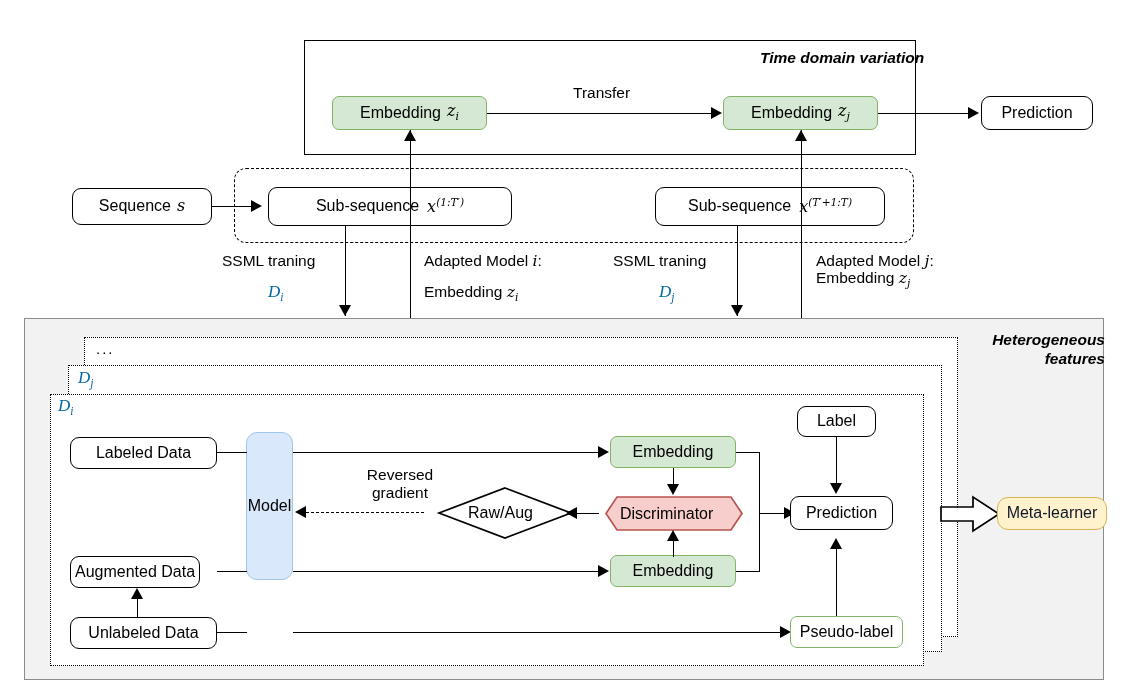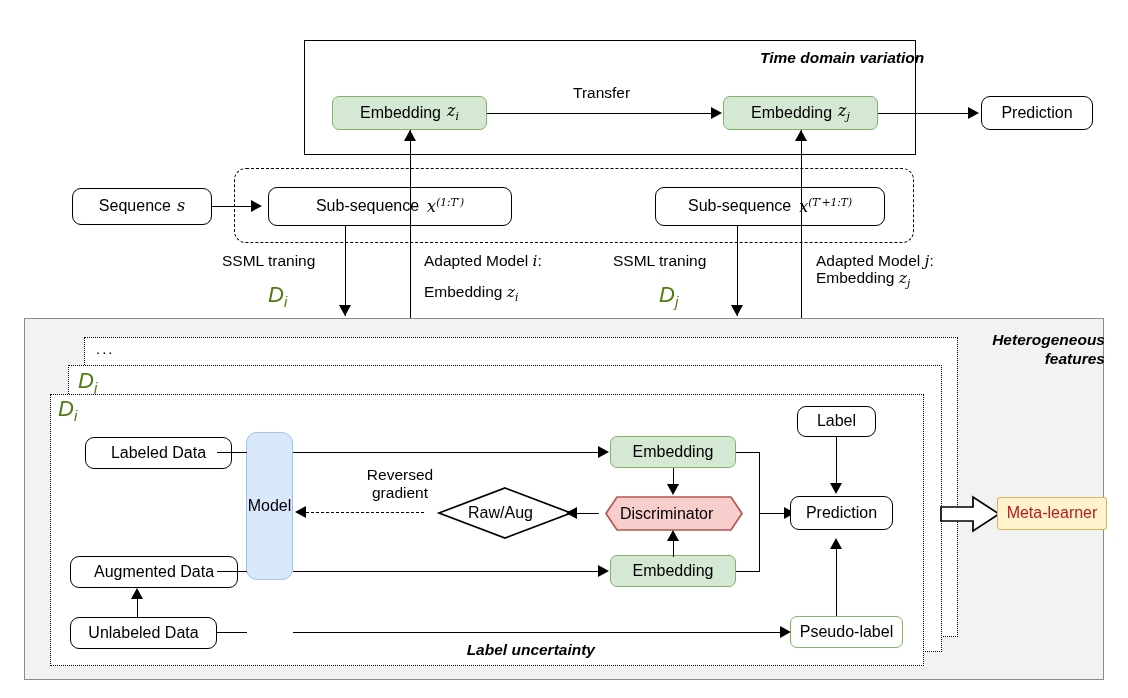--- a/index.html
+++ b/index.html
@@ -6,21 +6,21 @@
   body{font-family:"Liberation Sans",sans-serif;}
   #canvas{position:relative;width:1128px;height:698px;background:#ffffff;overflow:hidden;}
 
   
   .node{position:absolute;box-sizing:border-box;display:flex;align-items:center;
         justify-content:center;text-align:center;line-height:1.15;}
   .rr{border:1.6px solid #000;border-radius:9px;background:#fff;font-size:16px;color:#000;}
   .green{background:#d5e8d4;border:1.6px solid #82b366;border-radius:7px;font-size:16px;color:#000;}
   .greenoutline{background:#ffffff;border:1.6px solid #82b366;border-radius:7px;font-size:16px;color:#000;}
   .blue{background:#dae8fc;border:1.6px solid #9fc5e8;border-radius:11px;font-size:16px;color:#000;}
-  .yellow{background:#fff2cc;border:1.6px solid #d6b656;border-radius:3px;font-size:16px;color:#b91c1c;}
+  .yellow{background:#fff2cc;border:1.6px solid #d6b656;border-radius:11px;font-size:16px;color:#0f172a;}
 
   
   .solidbox{position:absolute;box-sizing:border-box;border:1.7px solid #000;background:transparent;}
   .dashbox{position:absolute;box-sizing:border-box;border:1.8px dashed #000;border-radius:12px;background:transparent;}
   .dotbox{position:absolute;box-sizing:border-box;border:1.7px dotted #000;background:#ffffff;}
   .graypanel{position:absolute;box-sizing:border-box;border:1.7px solid #8c8c8c;background:#f2f2f2;}
 
   
   .h{position:absolute;height:0;border-top:1.7px solid #000;}
   .v{position:absolute;width:0;border-left:1.7px solid #000;}
@@ -30,21 +30,21 @@
   .ar{position:absolute;width:0;height:0;}
   .ar-r{border-top:6px solid transparent;border-bottom:6px solid transparent;border-left:11px solid #000;}
   .ar-l{border-top:6px solid transparent;border-bottom:6px solid transparent;border-right:11px solid #000;}
   .ar-d{border-left:6px solid transparent;border-right:6px solid transparent;border-top:11px solid #000;}
   .ar-u{border-left:6px solid transparent;border-right:6px solid transparent;border-bottom:11px solid #000;}
 
   
   .lbl{position:absolute;font-size:15.5px;color:#000;white-space:nowrap;}
   .lbl-bi{position:absolute;font-size:15.5px;font-weight:bold;font-style:italic;color:#000;
           white-space:nowrap;text-align:right;line-height:1.25;}
-  .mathlbl{position:absolute;font-family:Liberation Sans, sans-serif;font-style:italic;font-size:22px;color:#4d7c0f;}
+  .mathlbl{position:absolute;font-family:Liberation Serif, serif;font-style:italic;font-size:17px;color:#0369a1;}
   .dots{position:absolute;font-size:15px;letter-spacing:2px;color:#000;}
 
   
   .mi{font-family:"DejaVu Serif",serif;font-style:italic;}
   .mi sub{font-style:italic;font-size:.68em;}
   .mi sup{font-style:italic;font-size:.66em;}
 
   svg{position:absolute;overflow:visible;}
 </style>
 </head>
@@ -154,26 +154,25 @@
   <div class="dotbox" style="left:68px;top:365px;width:874px;height:287px;"></div>
   <div class="mathlbl" style="left:78px;top:368px;">
     <span>D</span><sub style="font-size:.68em;">j</sub>
   </div>
 
   <div class="dotbox" style="left:50px;top:394px;width:874px;height:272px;"></div>
   <div class="mathlbl" style="left:58px;top:396px;">
     <span>D</span><sub style="font-size:.68em;">i</sub>
   </div>
 
-  <div class="lbl-bi" style="left:395px;top:640px;width:200px;">Label uncertainty</div>
-
-  <div class="node rr" style="left:70px;top:437px;width:147px;height:32px;margin-left:15px;">
+
+  <div class="node rr" style="left:70px;top:437px;width:147px;height:32px;">
     <span>Labeled Data</span>
   </div>
-  <div class="node rr" style="left:70px;top:556px;width:168px;height:32px;">
+  <div class="node rr" style="left:70px;top:556px;width:130px;height:32px;">
     <span>Augmented Data</span>
   </div>
   <div class="node rr" style="left:70px;top:617px;width:147px;height:32px;">
     <span>Unlabeled Data</span>
   </div>
 
   <div class="v" style="left:137px;top:596px;height:22px;"></div>
   <div class="ar ar-u" style="left:131px;top:588px;"></div>
 
   <div class="node blue" style="left:246px;top:432px;width:47px;height:148px;">

